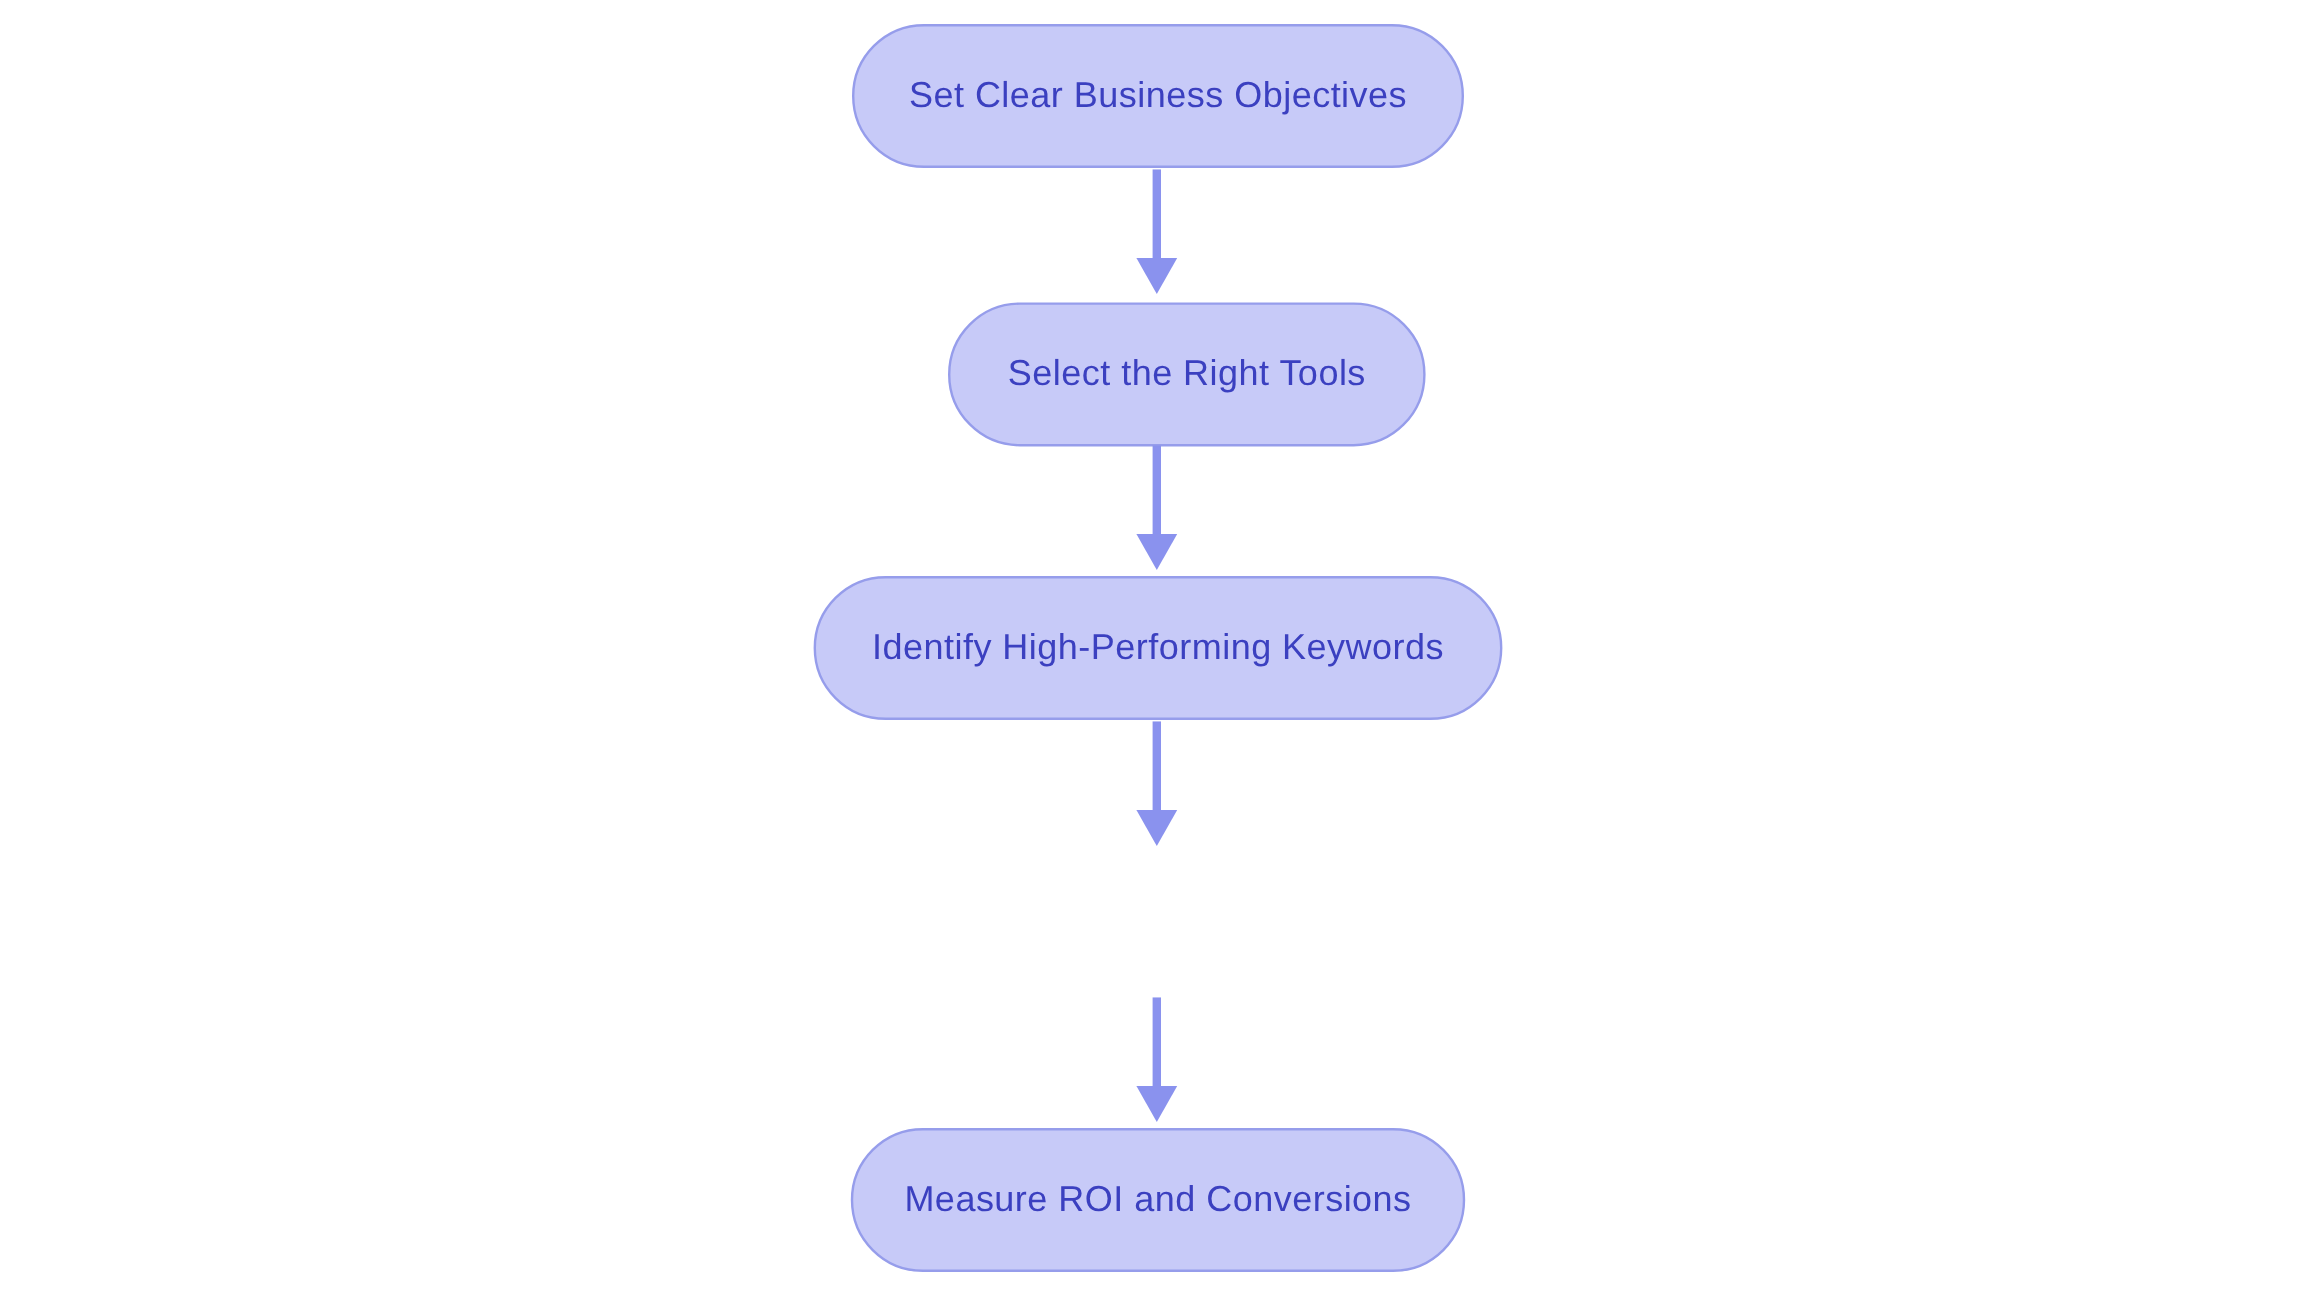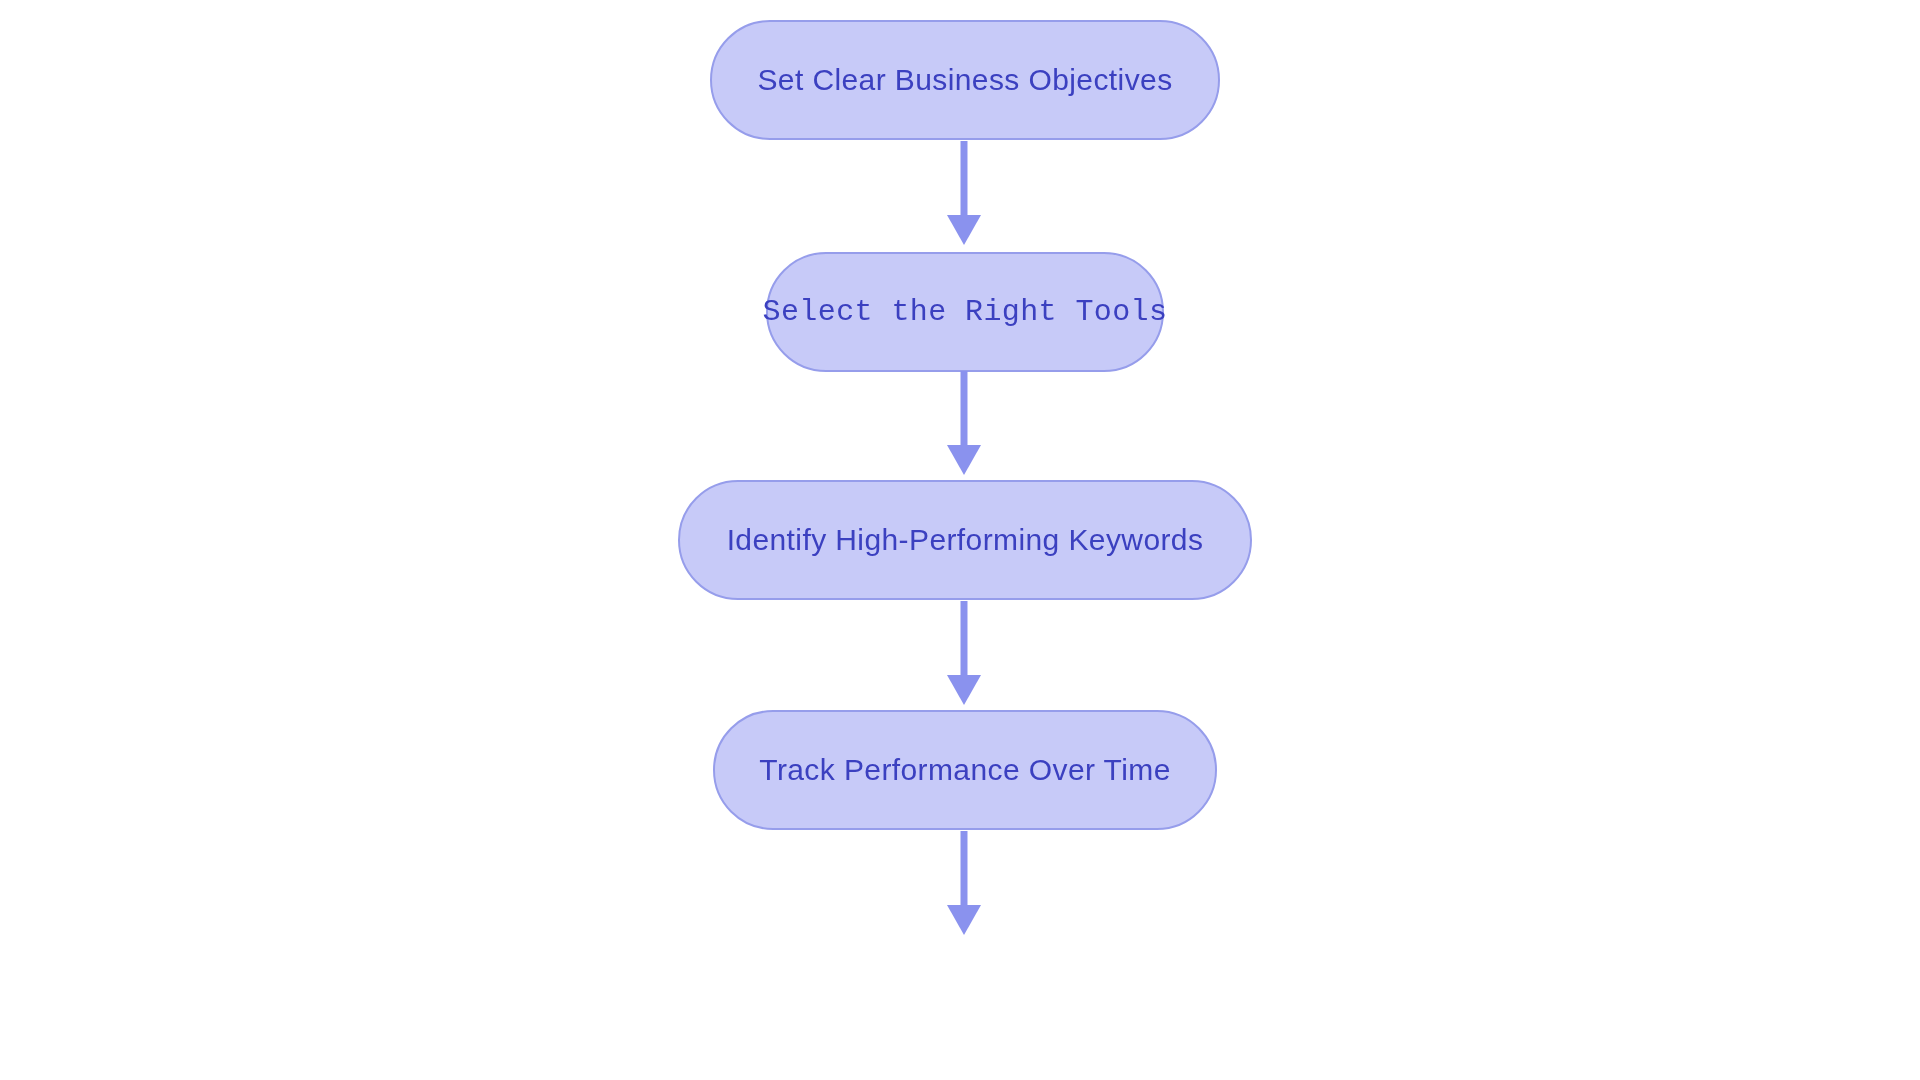--- a/index.html
+++ b/index.html
@@ -30,21 +30,21 @@
     display: flex;
     align-items: center;
     justify-content: center;
     color: var(--node-text);
     font-size: 30px;
     letter-spacing: 0.4px;
     white-space: nowrap;
     text-align: center;
   }
   .node-1 { top: 20px;  left: 710px; width: 510px; }
-  .node-2 { top: 252px; left: 766px; width: 398px; font-family: Liberation Mono, monospace; }
+  .node-2 { top: 252px; left: 790px; width: 398px; }
   .node-3 { top: 480px; left: 678px; width: 574px; justify-content: center; }
   .node-4 { top: 710px; left: 713px; width: 504px; }
   .node-5 { top: 940px; left: 709px; width: 512px; }
   .connector {
     position: absolute;
     left: 942px;
     width: 44px;
     height: 110px;
   }
   .conn-1 { top: 141px; }
@@ -79,23 +79,23 @@
 
   <div class="flow-node node-3">
     <span>Identify High-Performing Keywords</span>
   </div>
 
   <svg class="connector conn-3" viewBox="0 0 44 110" preserveAspectRatio="none">
     <line x1="22" y1="0" x2="22" y2="78"></line>
     <polygon points="5,74 39,74 22,104"></polygon>
   </svg>
 
-  <div class="flow-node node-4">
-    <span>Track Performance Over Time</span>
-  </div>
 
   <svg class="connector conn-4" viewBox="0 0 44 110" preserveAspectRatio="none">
     <line x1="22" y1="0" x2="22" y2="78"></line>
     <polygon points="5,74 39,74 22,104"></polygon>
   </svg>
 
+  <div class="flow-node node-5">
+    <span>Measure ROI and Conversions</span>
+  </div>
 
 </div>
 
 </body></html>

